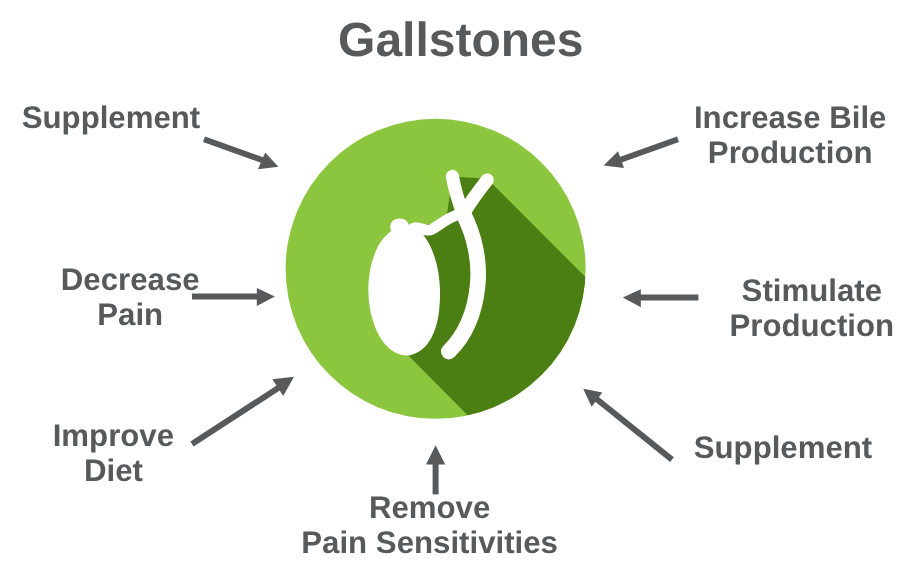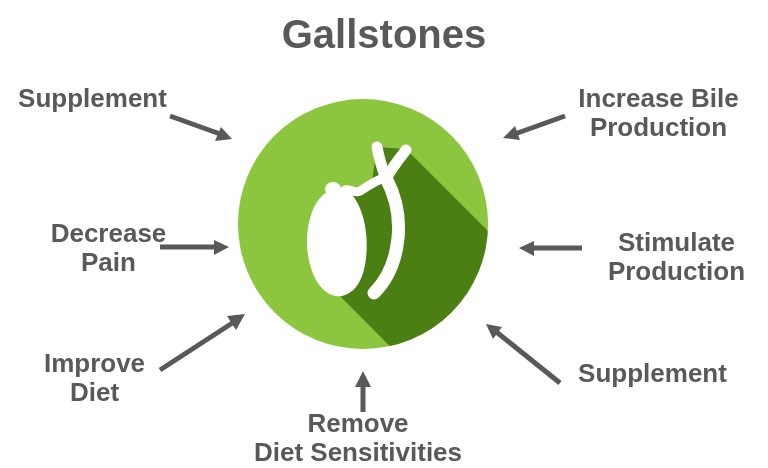--- a/index.html
+++ b/index.html
@@ -108,16 +108,16 @@
     <div>Improve</div>
     <div>Diet</div>
   </div>
 
   <div class="label lbl-supplement-bile">
     <div>Supplement</div>
   </div>
 
   <div class="label lbl-remove-food">
     <div>Remove</div>
-    <div>Diet Sensitivities</div>
+    <div>Pain Sensitivities</div>
   </div>
 
 </div>
 
 </body></html>

